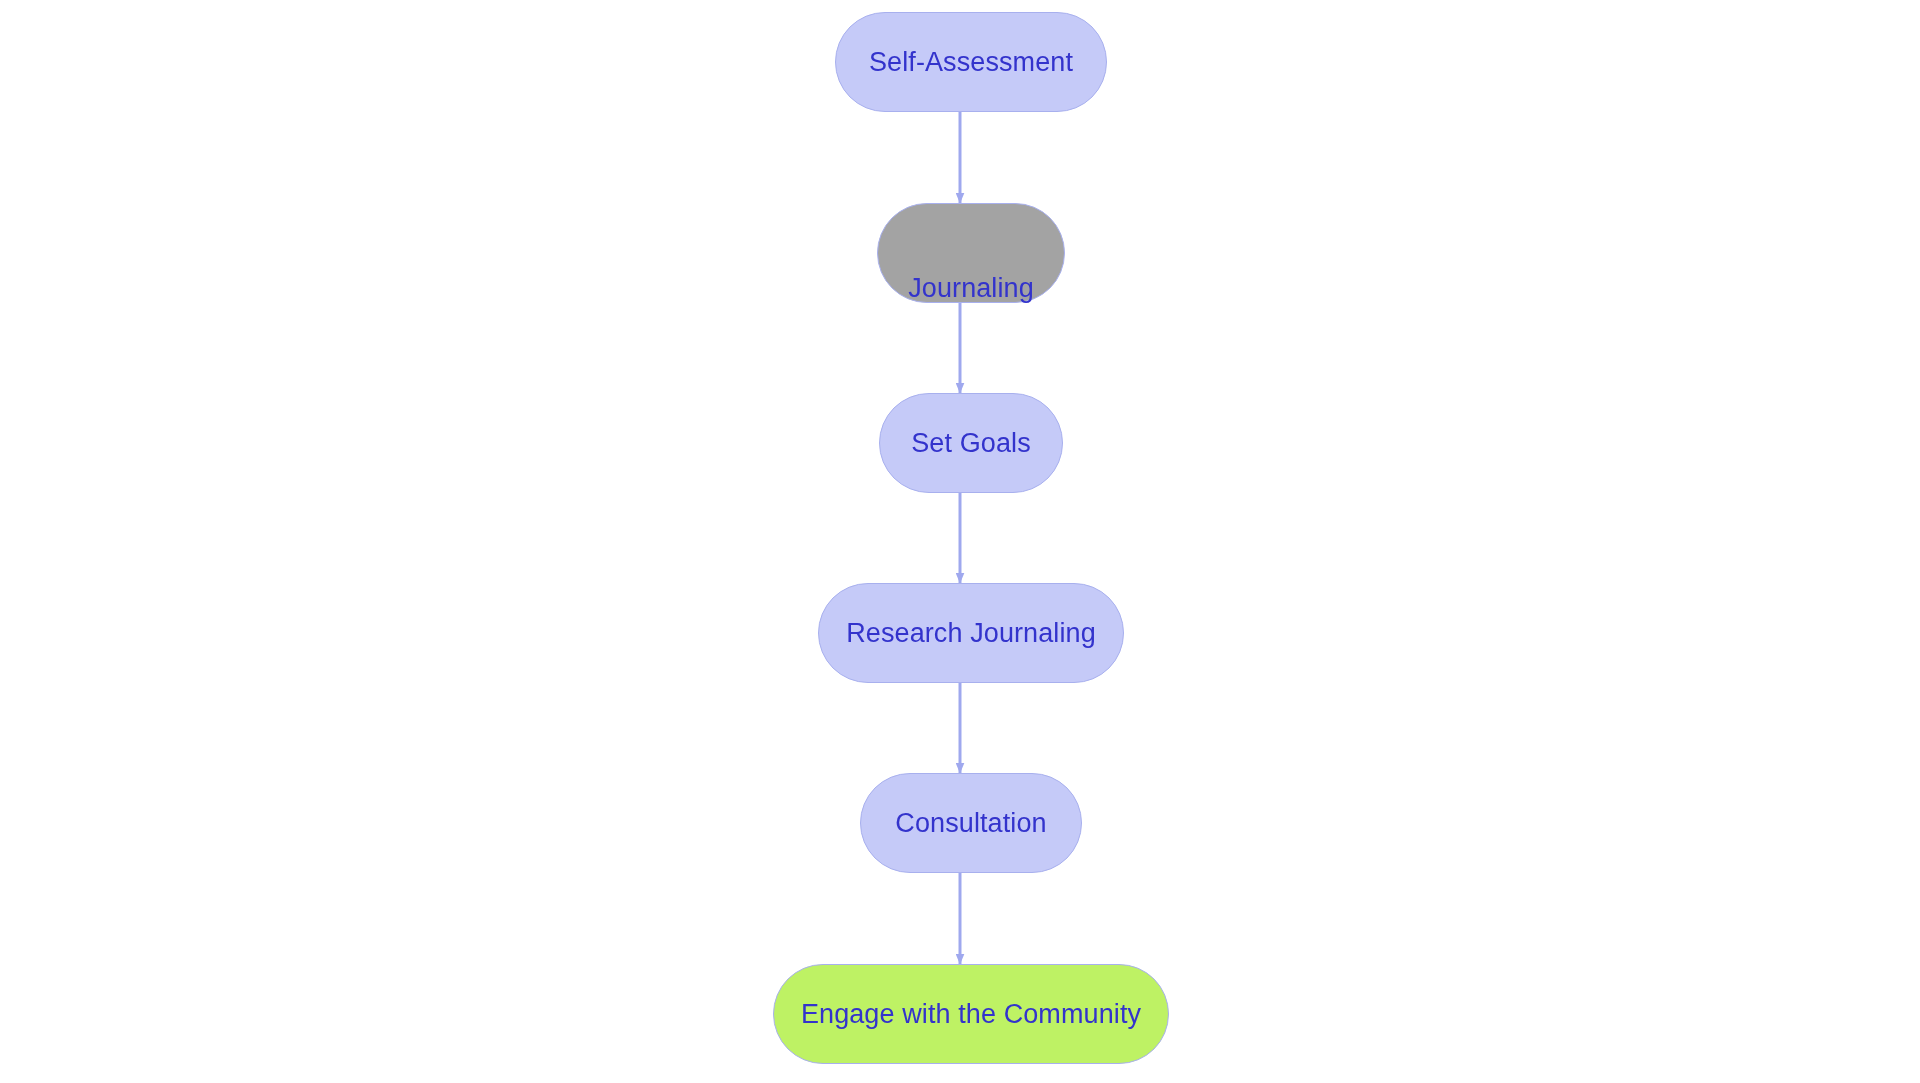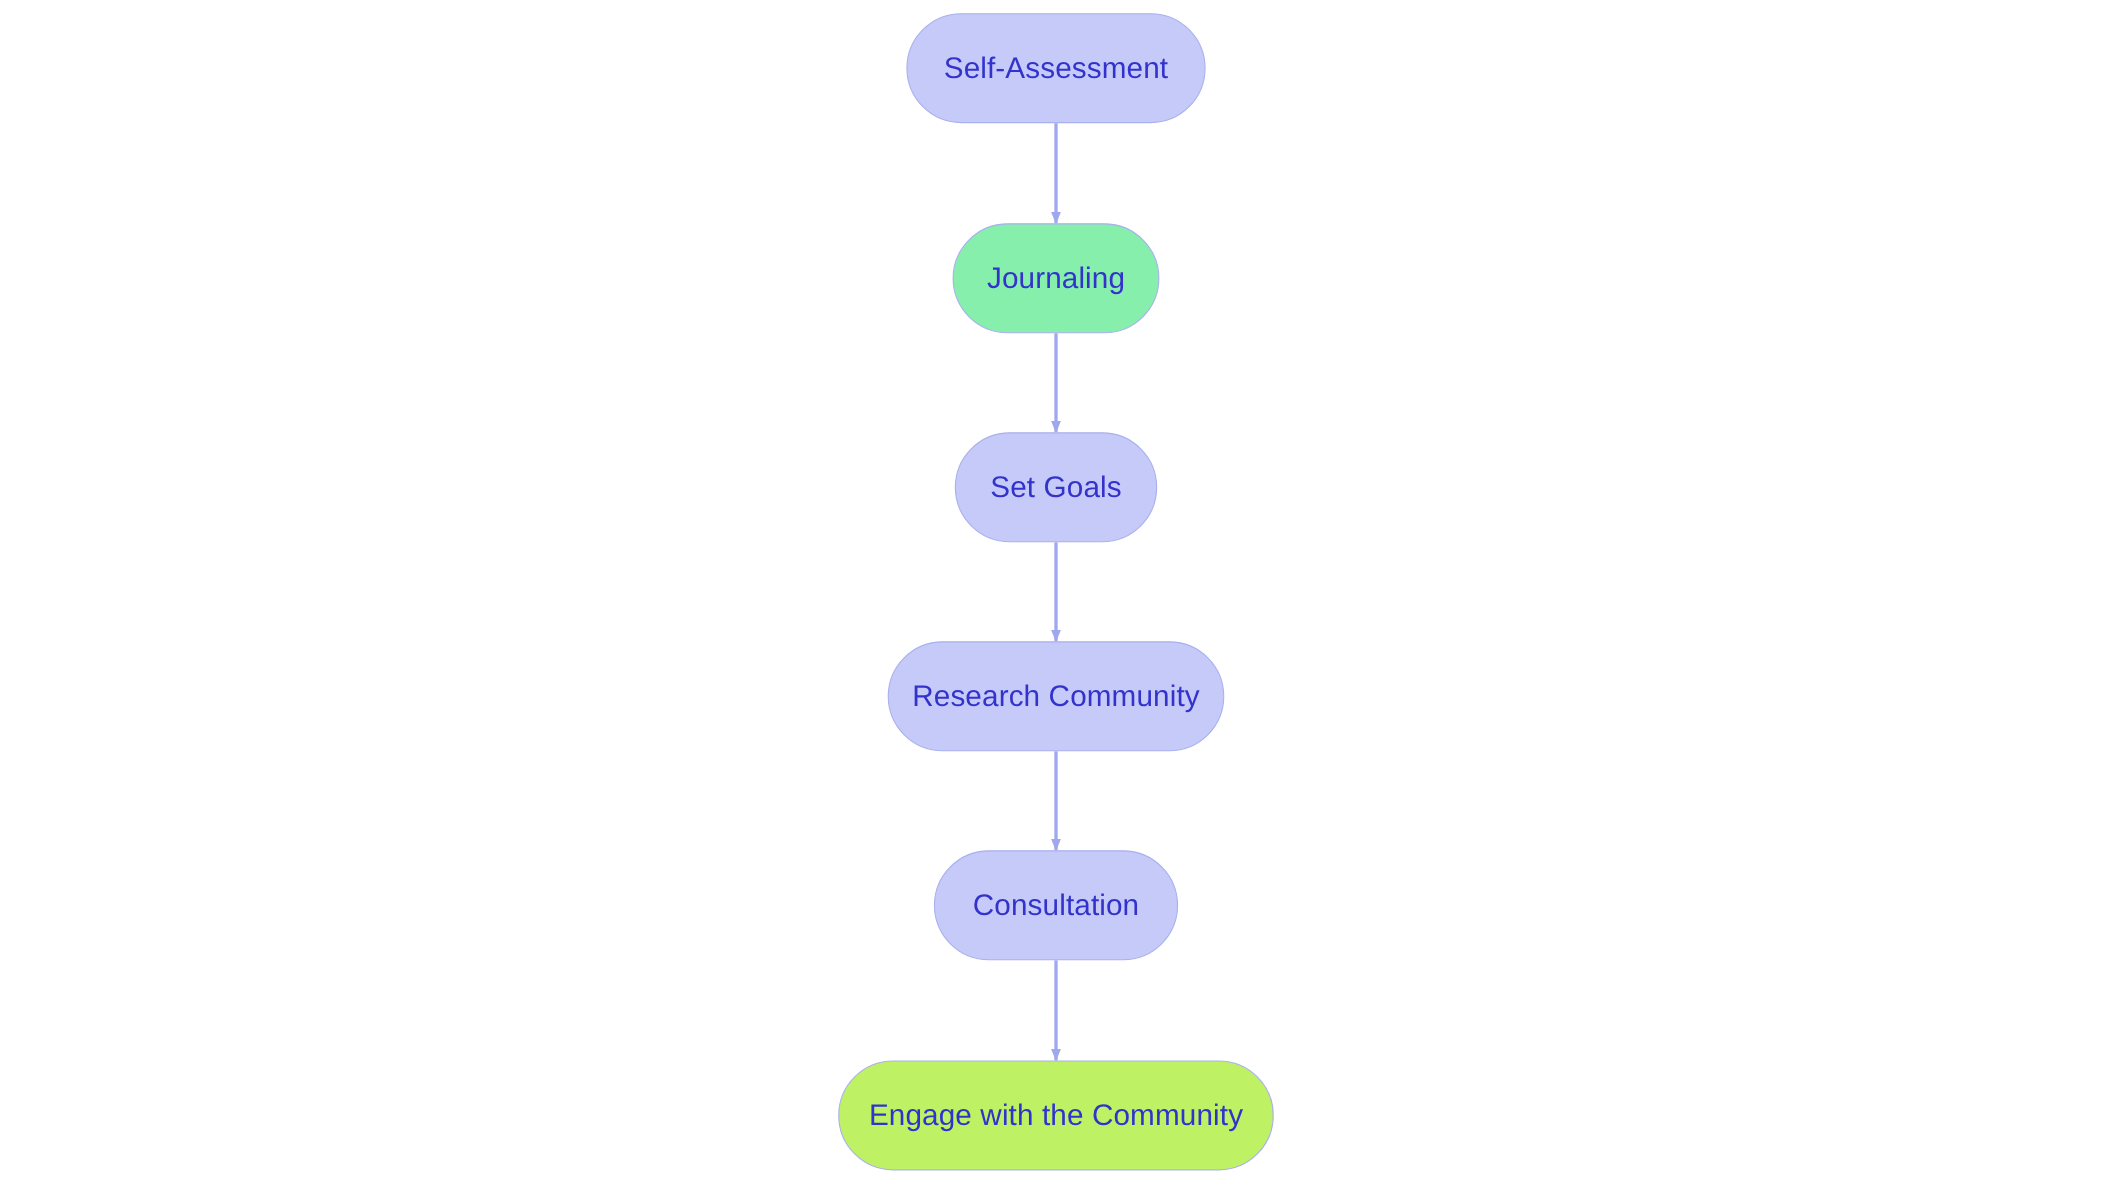--- a/index.html
+++ b/index.html
@@ -23,21 +23,21 @@
   .edge-layer {
     position: absolute;
     left: 0;
     top: 0;
     width: 1920px;
     height: 1083px;
     pointer-events: none;
   }
   .node-layer {
     position: absolute;
-    left: 0;
+    left: 11px;
     top: 0;
     width: 1525px;
     height: 1083px;
     padding-left: 44px;
   }
   .flow-node {
     position: absolute;
     display: flex;
     align-items: center;
     justify-content: center;
@@ -76,28 +76,28 @@
         <line x1="960" y1="493" x2="960" y2="583" stroke="#9fa8ee" stroke-width="3" marker-end="url(#arrowhead)"></line>
         <line x1="960" y1="683" x2="960" y2="773" stroke="#9fa8ee" stroke-width="3" marker-end="url(#arrowhead)"></line>
         <line x1="960" y1="873" x2="960" y2="964" stroke="#9fa8ee" stroke-width="3" marker-end="url(#arrowhead)"></line>
       </g>
   </svg>
 
   <div class="node-layer" id="node-layer">
       <div class="flow-node" style="left: 960px; top: 12px; width: 272px; height: 100px; border-radius: 50px; background: rgb(197, 202, 248); border-color: rgb(168, 176, 238);">
         <span class="node-label" style="color: rgb(51, 51, 204);">Self-Assessment</span>
       </div>
-      <div class="flow-node" style="left: 960px; top: 203px; width: 188px; height: 100px; border-radius: 50px; background: #86efac; border-color: rgb(168, 176, 238);">
+      <div class="flow-node" style="left: 960px; top: 203px; width: 188px; height: 100px; border-radius: 50px; background: #a3a3a3; border-color: rgb(168, 176, 238); align-items: flex-end;">
         <span class="node-label" style="color: rgb(51, 51, 204);">Journaling</span>
       </div>
       <div class="flow-node" style="left: 960px; top: 393px; width: 184px; height: 100px; border-radius: 50px; background: rgb(197, 202, 248); border-color: rgb(168, 176, 238); align-items: center;">
         <span class="node-label" style="color: rgb(51, 51, 204);">Set Goals</span>
       </div>
       <div class="flow-node" style="left: 960px; top: 583px; width: 306px; height: 100px; border-radius: 50px; background: rgb(197, 202, 248); border-color: rgb(168, 176, 238);">
-        <span class="node-label" style="color: rgb(51, 51, 204);">Research Community</span>
+        <span class="node-label" style="color: rgb(51, 51, 204);">Research Journaling</span>
       </div>
       <div class="flow-node" style="left: 960px; top: 773px; width: 222px; height: 100px; border-radius: 50px; background: rgb(197, 202, 248); border-color: rgb(168, 176, 238);">
         <span class="node-label" style="color: rgb(51, 51, 204); text-align: center;">Consultation</span>
       </div>
       <div class="flow-node" style="left: 960px; top: 964px; width: 396px; height: 100px; border-radius: 50px; background: #bef264; border-color: rgb(168, 176, 238);">
         <span class="node-label" style="color: rgb(51, 51, 204);">Engage with the Community</span>
       </div>
     </div>
 
 </div>

